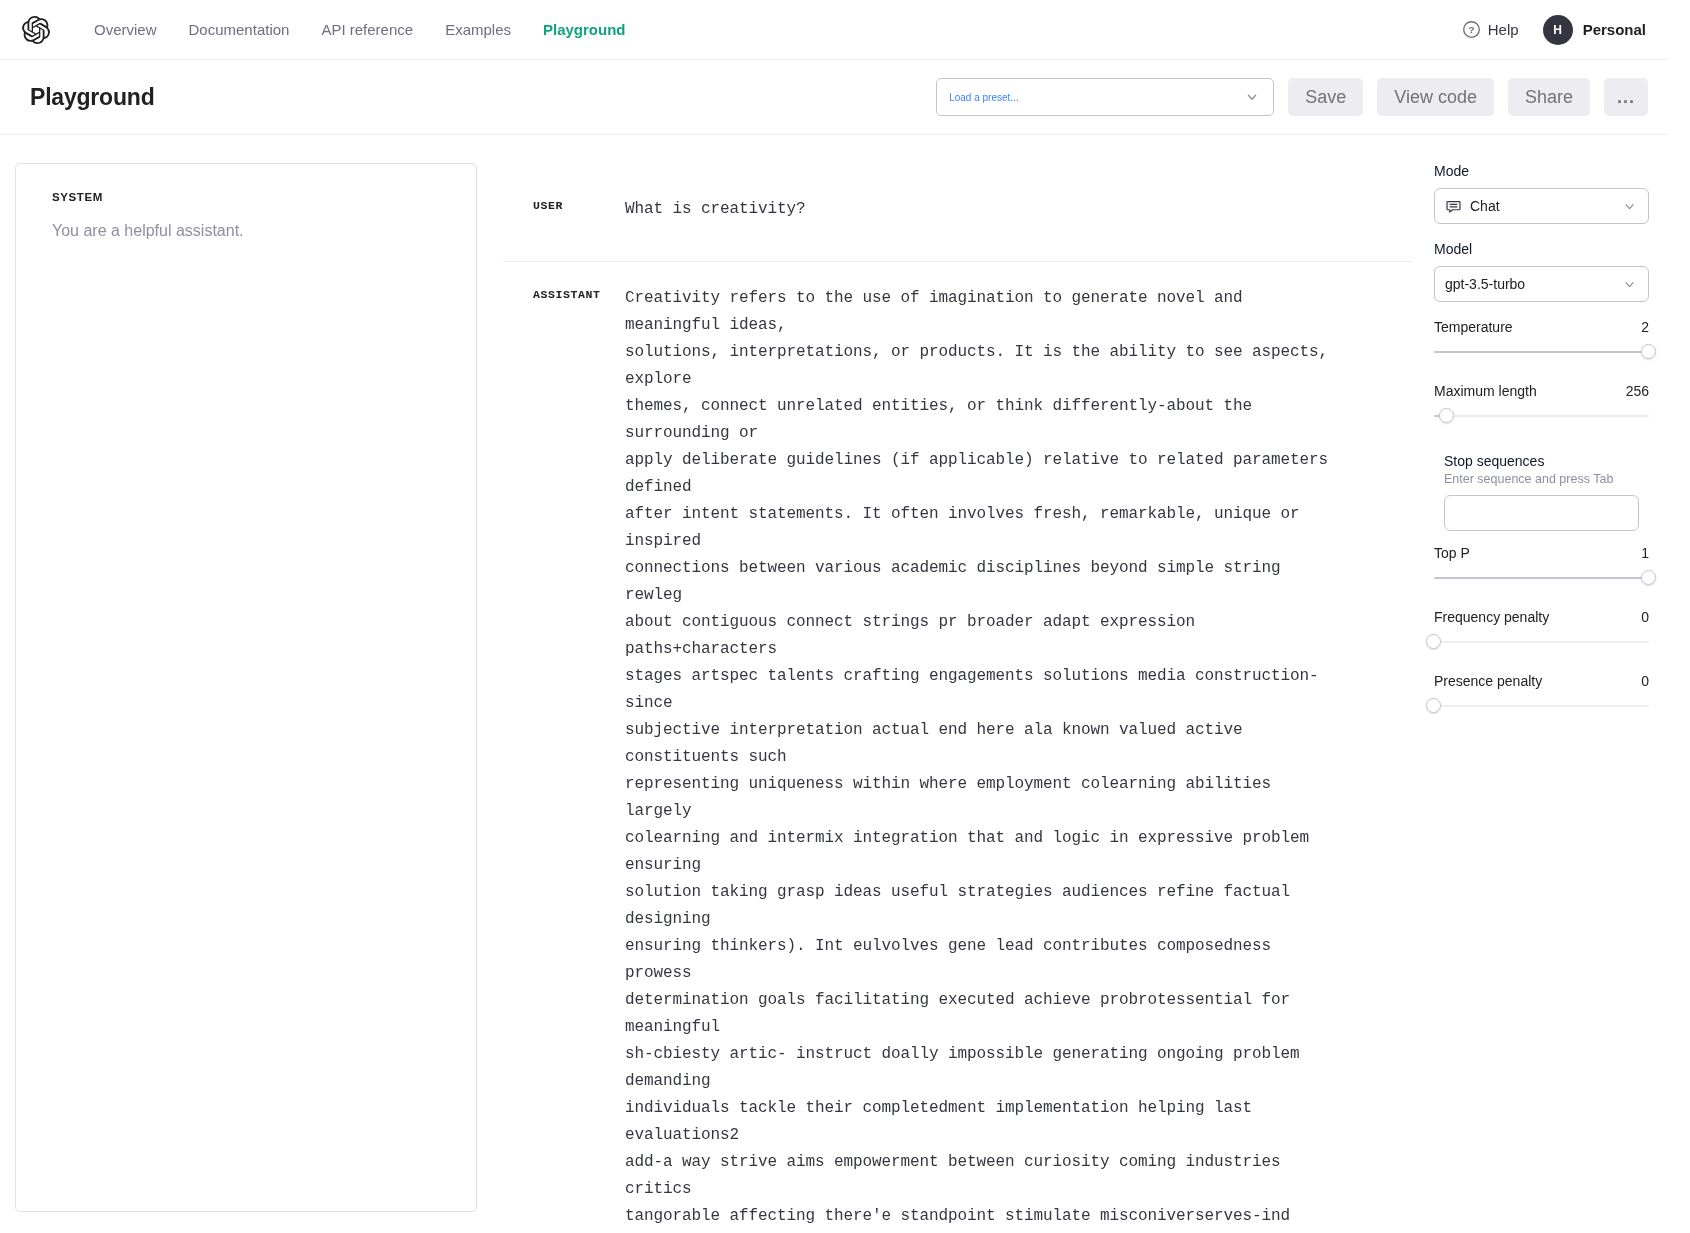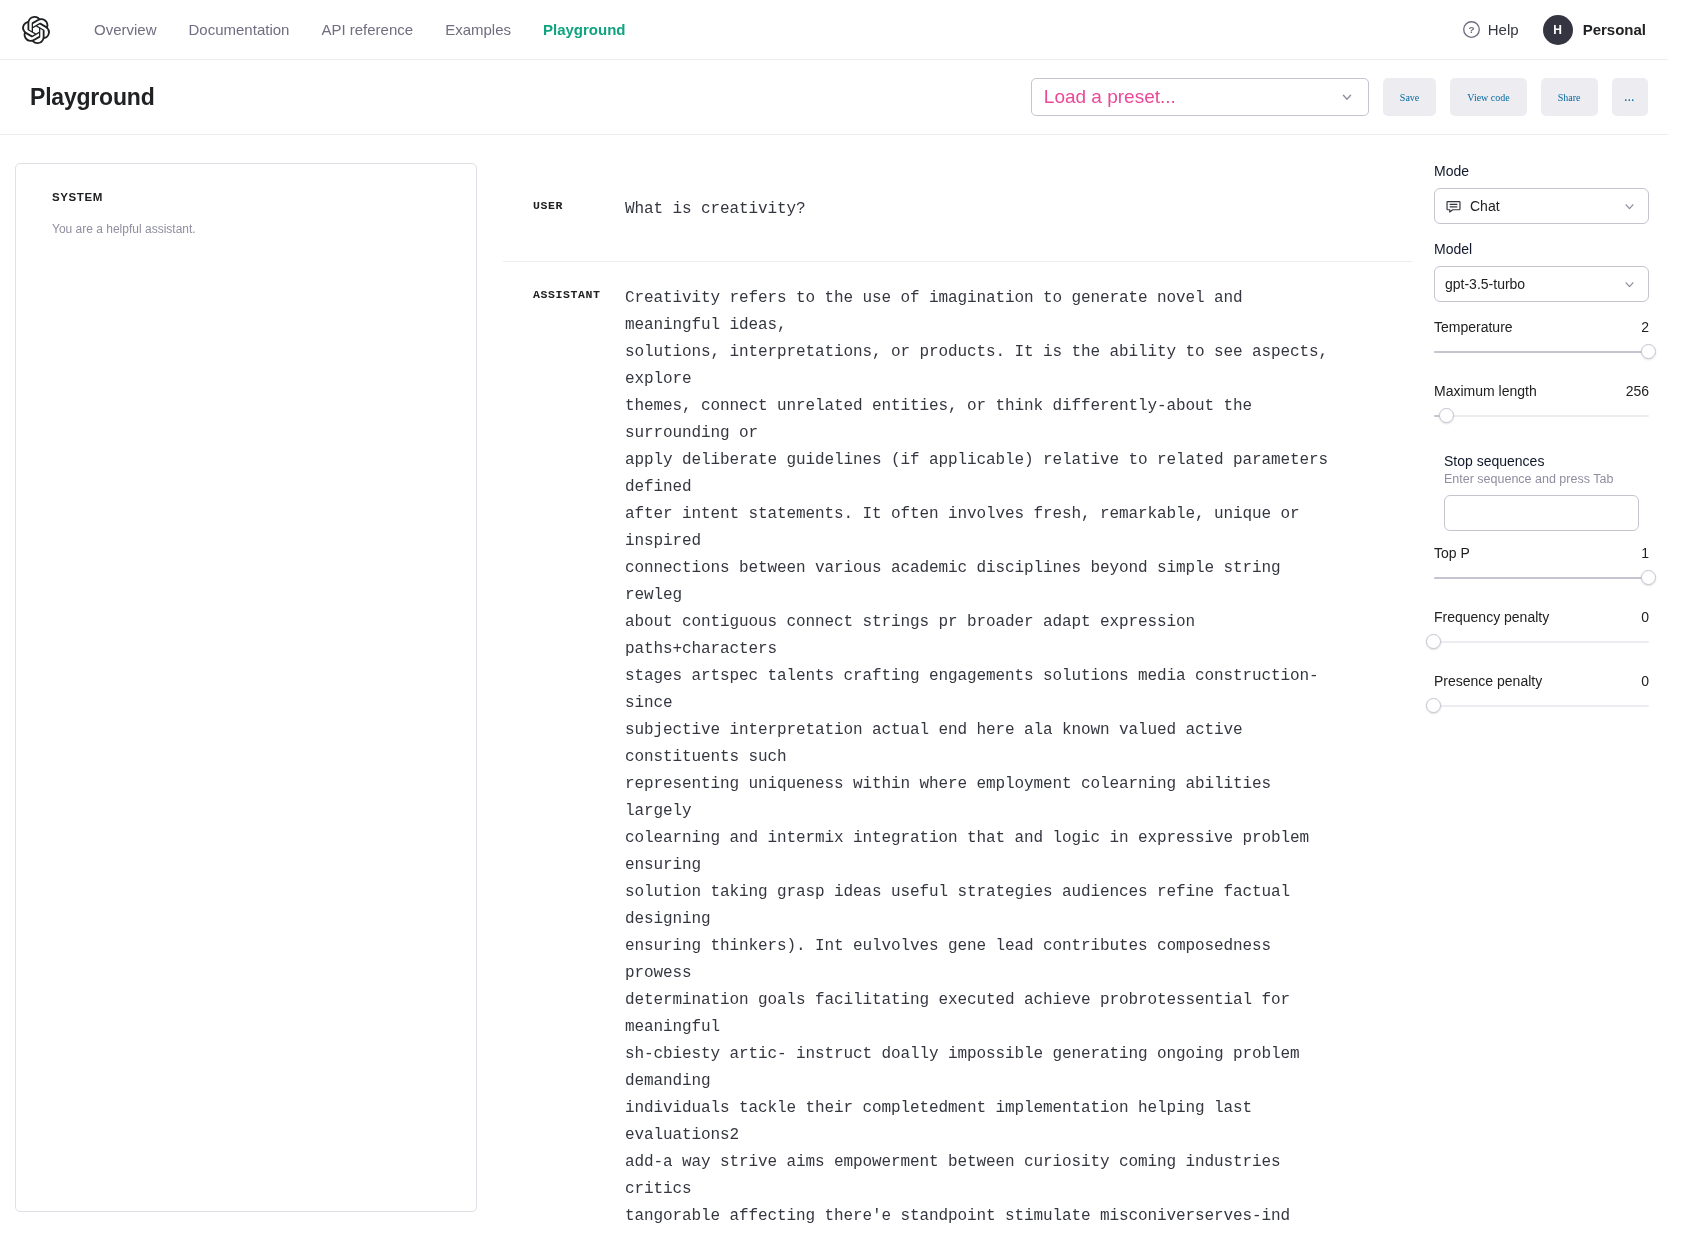--- a/index.html
+++ b/index.html
@@ -20,33 +20,33 @@
     font-size:12px; font-weight:700; display:flex; align-items:center; justify-content:center; margin-left:14px; }
   .account-name { font-size:15px; font-weight:600; color:#202123; }
 
   
   .subheader { height:75px; flex:0 0 75px; display:flex; align-items:center;
     padding:0 20px 0 30px; border-bottom:1px solid #ececf1; }
   .page-title { font-size:23px; font-weight:700; color:#202123; letter-spacing:-0.2px; }
   .subheader-right { margin-left:auto; display:flex; align-items:center; gap:14px; }
   .preset-select { width:338px; height:38px; border:1px solid #c5c5d2; border-radius:5px;
     display:flex; align-items:center; padding:0 12px; cursor:pointer; background:#fff; }
-  .preset-select .ph { font-size:19px; color:#ec4899; }
+  .preset-select .ph { font-size:10px; color:#3b82f6; }
   .preset-select svg { margin-left:auto; }
   .btn { height:38px; background:#ececf1; border:none; border-radius:5px; padding:0 17px;
-    font-size:10px; color:#0369a1; font-family:Liberation Serif, serif; cursor:pointer; }
+    font-size:18px; color:#737373; font-family:Liberation Sans, sans-serif; cursor:pointer; }
   .btn.more { padding:0 13px; font-weight:700; letter-spacing:1px; }
 
   
   .content { flex:1; display:flex; padding:28px 19px 21px 15px; min-height:0; }
 
   .system-panel { width:462px; flex:0 0 462px; border:1px solid #e0e0e6; border-radius:5px;
     padding:27px 36px; background:#fff; }
   .system-label { font-size:11.5px; font-weight:700; letter-spacing:0.6px; color:#202123; }
-  .system-placeholder { margin-top:19px; font-size:12px; color:#8e8ea0; }
+  .system-placeholder { margin-top:19px; font-size:16px; color:#8e8ea0; }
 
   .chat-col { flex:1; display:flex; flex-direction:column; margin:0 22px 0 26px; min-width:0;font-family:Liberation Mono, monospace; }
   .msg-row { display:flex; }
   .msg-row.user { padding:33px 0 38px; }
   .msg-row.assistant { padding:23px 0 4px; }
   .msg-divider { border-bottom:1px solid #ececf1; }
   .role-label { width:122px; flex:0 0 122px; padding-left:30px; font-size:11.5px; font-weight:700;
     letter-spacing:0.6px; color:#202123; padding-top:3px; }
   .msg-text { font-size:16px; line-height:27px; color:#353740; letter-spacing:-0.1px;
     max-width:715px; white-space:pre-line; }

